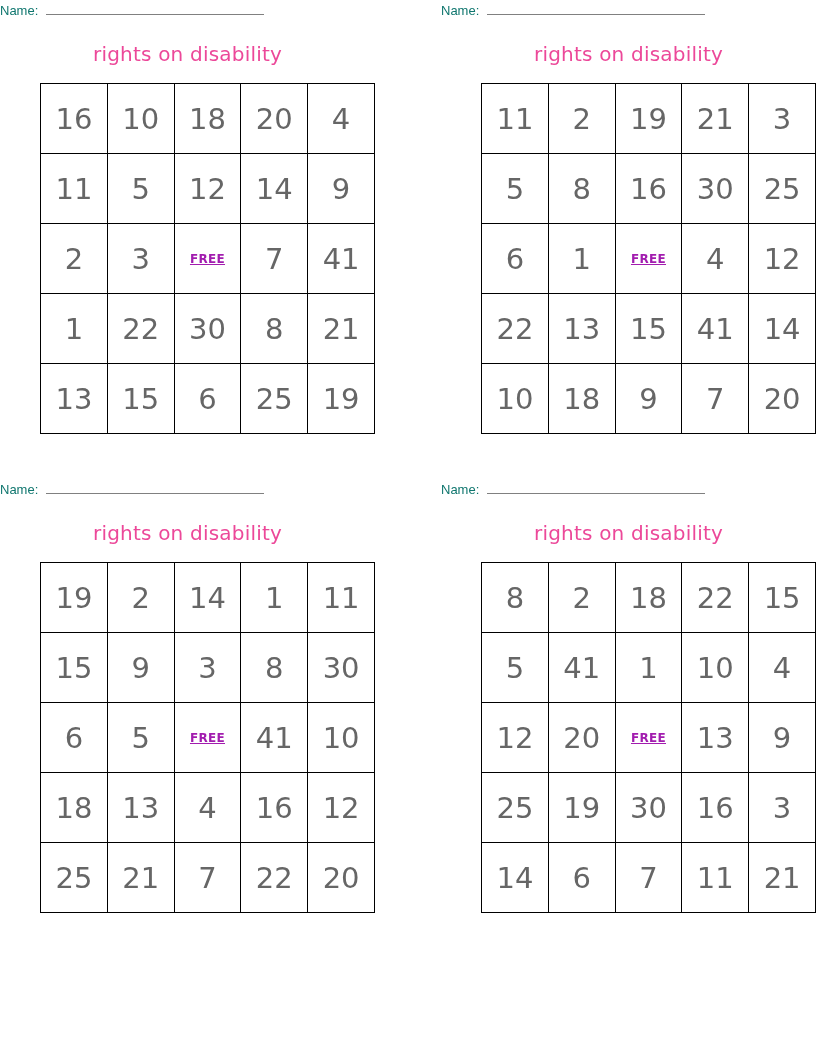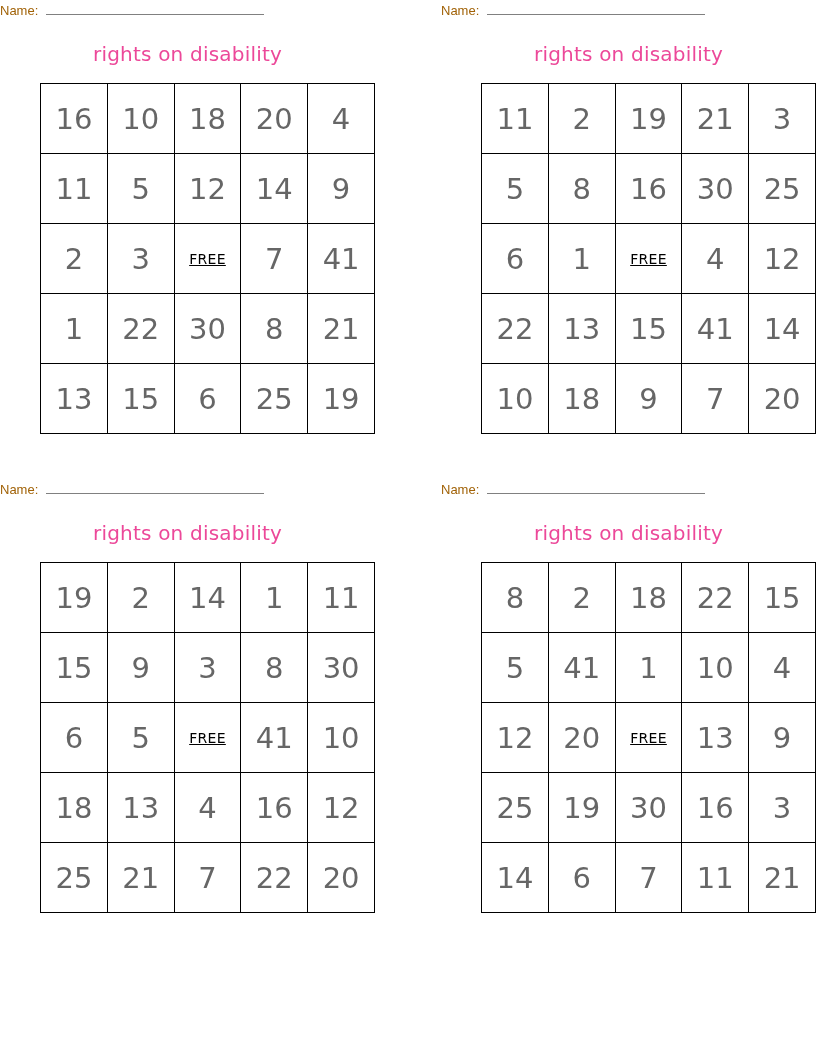--- a/index.html
+++ b/index.html
@@ -1,20 +1,20 @@
 <!DOCTYPE html>
 <html><head>
   <meta charset="utf-8">
   <style>
     html, body { margin: 0; padding: 0; background: #ffffff; }
     body { width: 816px; height: 1056px; position: relative; overflow: hidden; }
     .card { position: absolute; width: 375px; }
     .name-row {
       position: absolute; top: 3px; left: 0;
-      font-family: "Liberation Sans", sans-serif; font-size: 13px; color: #a16207;
+      font-family: "Liberation Sans", sans-serif; font-size: 13px; color: #0f766e;
       white-space: nowrap;
     }
     .name-line {
       display: inline-block; width: 218px; border-bottom: 1px solid #808080;
       margin-left: 4px; height: 10px; vertical-align: baseline;
     }
     .title {
       position: absolute; top: 42px; left: 0; width: 375px; text-align: center;
       font-family: "DejaVu Sans", sans-serif; font-size: 20px; color: #ec4899;
       letter-spacing: 0.2px;
@@ -22,21 +22,21 @@
     .grid {
       position: absolute; top: 83px; left: 0;
       border-collapse: collapse; table-layout: fixed; margin-left: 40px;
     }
     .grid td {
       width: 74px; height: 69px; border: 1px solid #000000; padding: 0;
       text-align: center; vertical-align: middle;
       font-family: "DejaVu Sans", sans-serif; font-size: 29px; color: #666666;
     }
     .grid td.free {
-      font-size: 14px; font-weight: normal; text-decoration: underline; color: #000000;
+      font-size: 12px; font-weight: bold; text-decoration: underline; color: #a21caf;
       letter-spacing: 0.3px;
     }
   </style>
 </head>
 <body>
 
 <div id="sheet">
     <div class="card" style="left: 0px; top: 0px;">
     <div class="name-row">
       <span>Name:</span>

